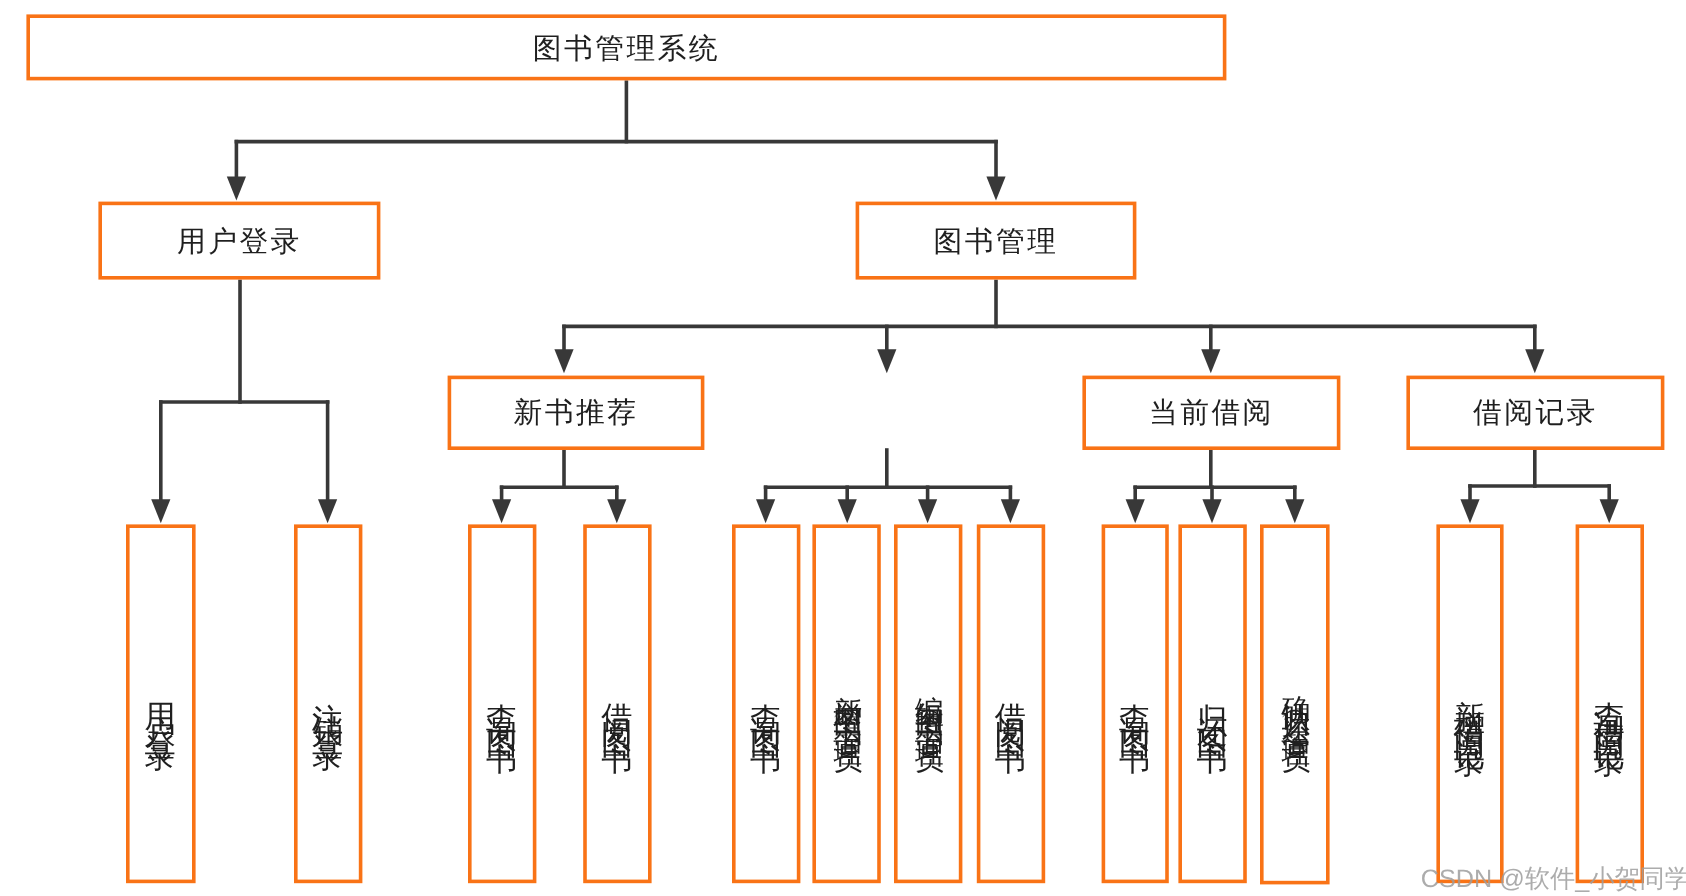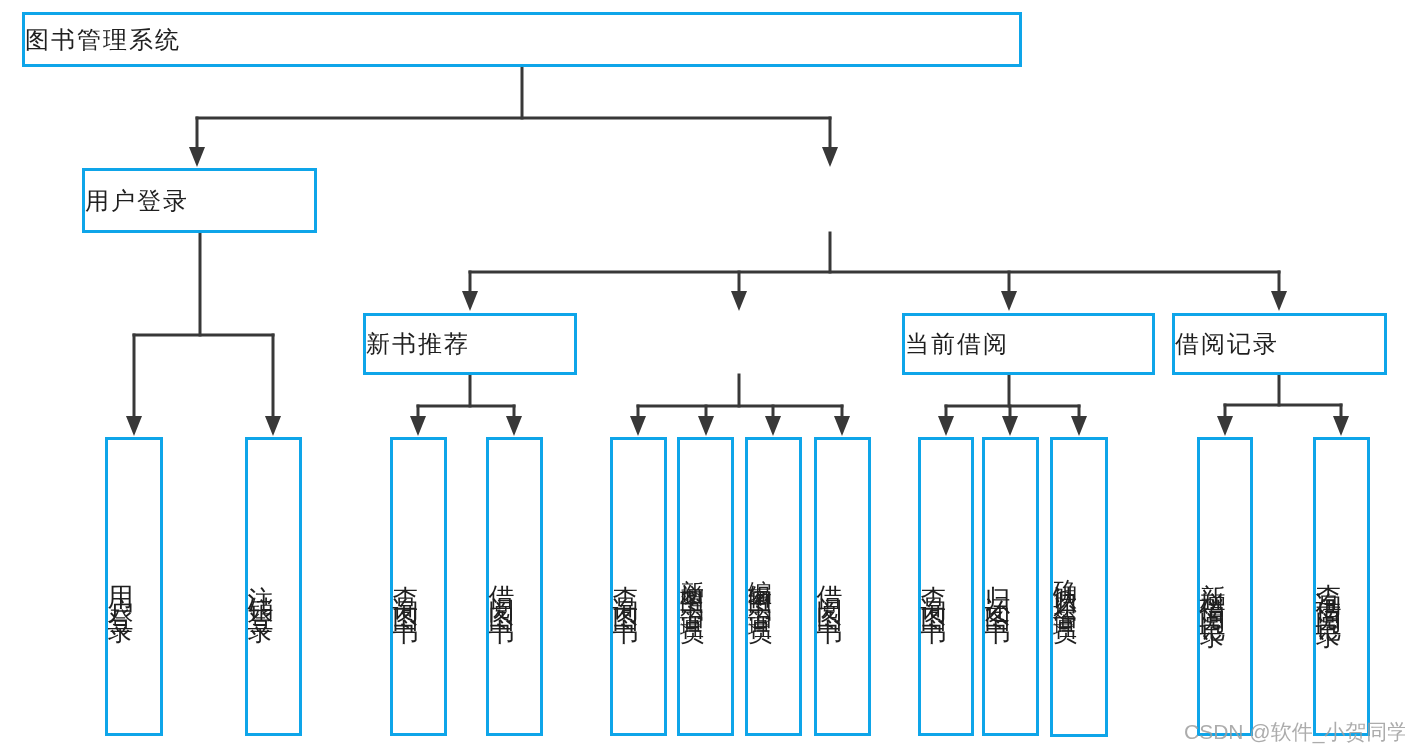--- a/index.html
+++ b/index.html
@@ -19,25 +19,25 @@
   svg.connectors {
     position: absolute;
     left: 0;
     top: 0;
     width: 1405px;
     height: 747px;
   }
   .node {
     position: absolute;
     box-sizing: border-box;
-    border: 3px solid #0ea5e9;
+    border: 3px solid #f97316;
     background: #ffffff;
     display: flex;
     align-items: center;
-    justify-content: flex-start;
+    justify-content: center;
   }
   .hl {
     font-size: 24px;
     letter-spacing: 2px;
     white-space: nowrap;
     color: #1f1f1f;
   }
   .vl {
     writing-mode: vertical-rl;
     text-orientation: mixed;
@@ -137,25 +137,28 @@
     </g>
   </svg>
 
   <div class="node" style="left:22px;top:12px;width:1000px;height:55px">
     <span class="hl">图书管理系统</span>
   </div>
 
   <div class="node" style="left:82px;top:168px;width:235px;height:65px">
     <span class="hl">用户登录</span>
   </div>
-
-  <div class="node" style="left:363px;top:313px;width:214px;height:62px">
+  <div class="node" style="left:713px;top:168px;width:234px;height:65px">
+    <span class="hl">图书管理</span>
+  </div>
+
+  <div class="node" style="left:373px;top:313px;width:214px;height:62px">
     <span class="hl">新书推荐</span>
   </div>
-  <div class="node" style="left:902px;top:313px;width:253px;height:62px">
+  <div class="node" style="left:902px;top:313px;width:215px;height:62px">
     <span class="hl">当前借阅</span>
   </div>
   <div class="node" style="left:1172px;top:313px;width:215px;height:62px">
     <span class="hl">借阅记录</span>
   </div>
 
   <div class="node" style="left:105px;top:437px;width:58px;height:299px">
     <span class="vl vt4">用户登录</span>
   </div>
   <div class="node" style="left:245px;top:437px;width:57px;height:299px">

